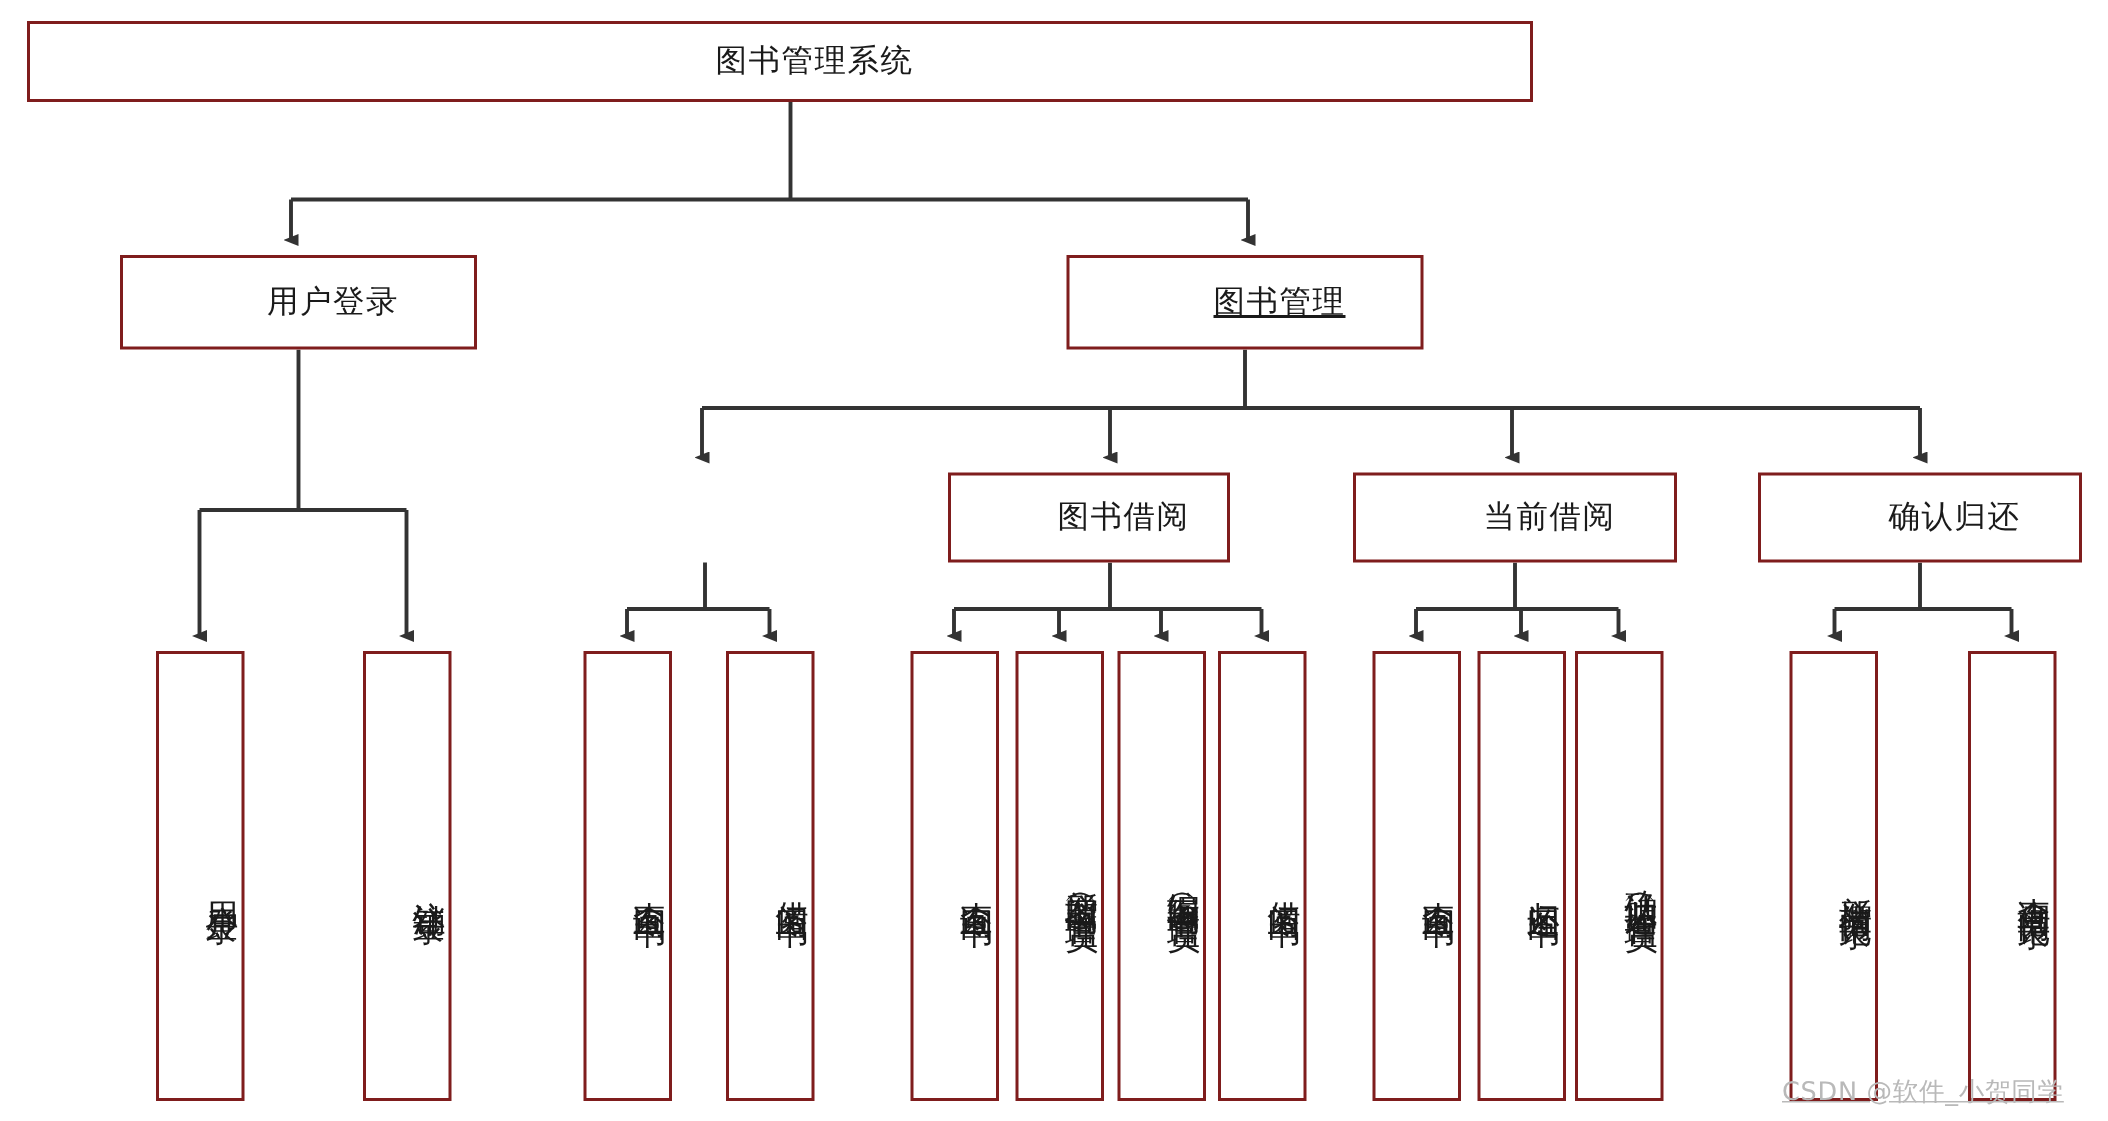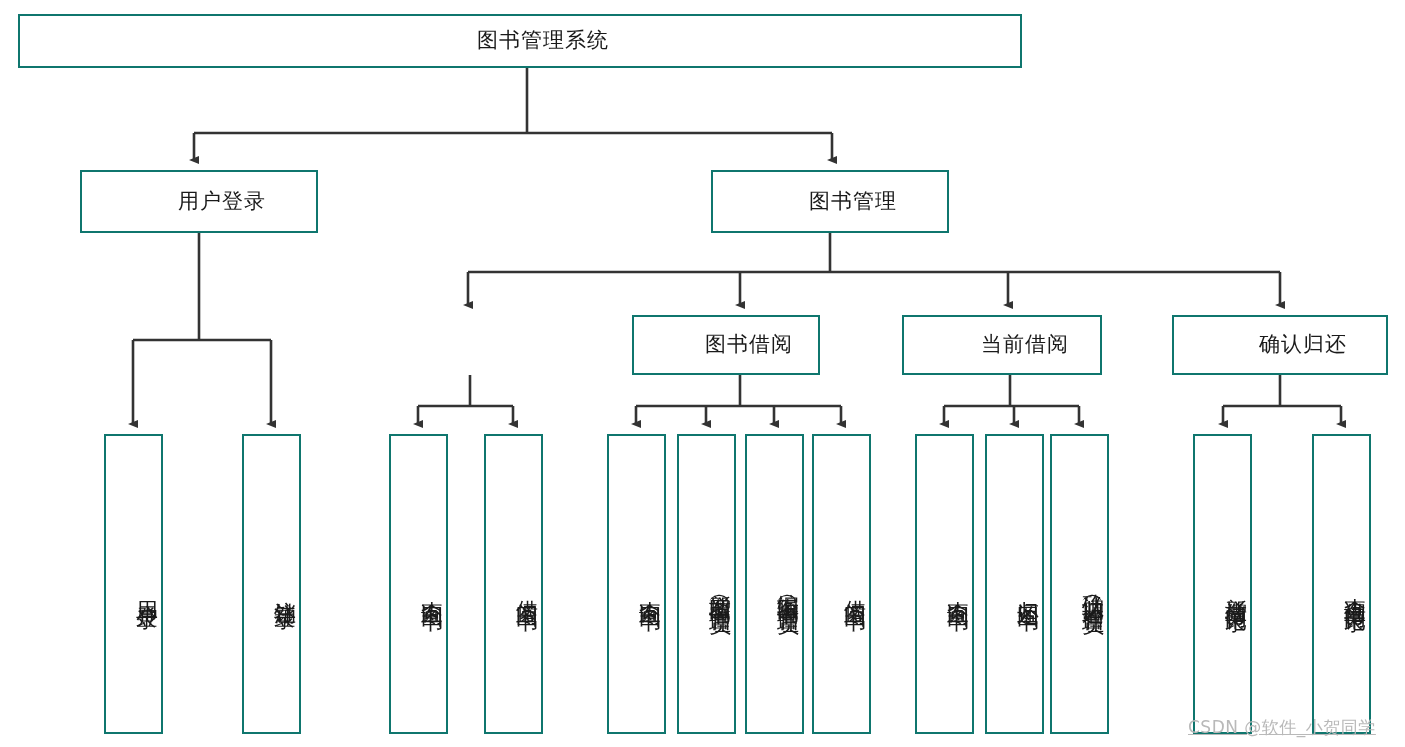--- a/index.html
+++ b/index.html
@@ -23,21 +23,21 @@
     position: absolute;
     left: 0;
     top: 0;
     width: 1405px;
     height: 747px;
   }
   .node {
     position: absolute;
     box-sizing: border-box;
     background: #ffffff;
-    border: 2px solid #0f766e;
+    border: 2px solid #7f1d1d;
     display: flex;
     align-items: center;
     justify-content: center;
     text-align: right;
     color: #1a1a1a;
     padding-left: 46px;
   }
   .node-h {
     font-size: 21px;
     line-height: 1.2;
@@ -125,28 +125,28 @@
     </g>
   </svg>
 
   <div class="node node-h" style="left:18px; top:14px; width:1004px; height:54px;">
     <span>图书管理系统</span>
   </div>
 
   <div class="node node-h" style="left:80px; top:170px; width:238px; height:63px;">
     <span>用户登录</span>
   </div>
-  <div class="node node-h" style="left:711px; top:170px; width:238px; height:63px;">
+  <div class="node node-h" style="left:711px; top:170px; width:238px; height:63px;text-decoration:underline;">
     <span>图书管理</span>
   </div>
 
   <div class="node node-h" style="left:632px; top:315px; width:188px; height:60px;">
     <span>图书借阅</span>
   </div>
-  <div class="node node-h" style="left:902px; top:315px; width:200px; height:60px;">
+  <div class="node node-h" style="left:902px; top:315px; width:216px; height:60px;">
     <span>当前借阅</span>
   </div>
   <div class="node node-h" style="left:1172px; top:315px; width:216px; height:60px;">
     <span>确认归还</span>
   </div>
 
   <div class="node node-v" style="left:104px; top:434px; width:59px; height:300px;">
     <span>用户登录</span>
   </div>
   <div class="node node-v" style="left:242px; top:434px; width:59px; height:300px;">

